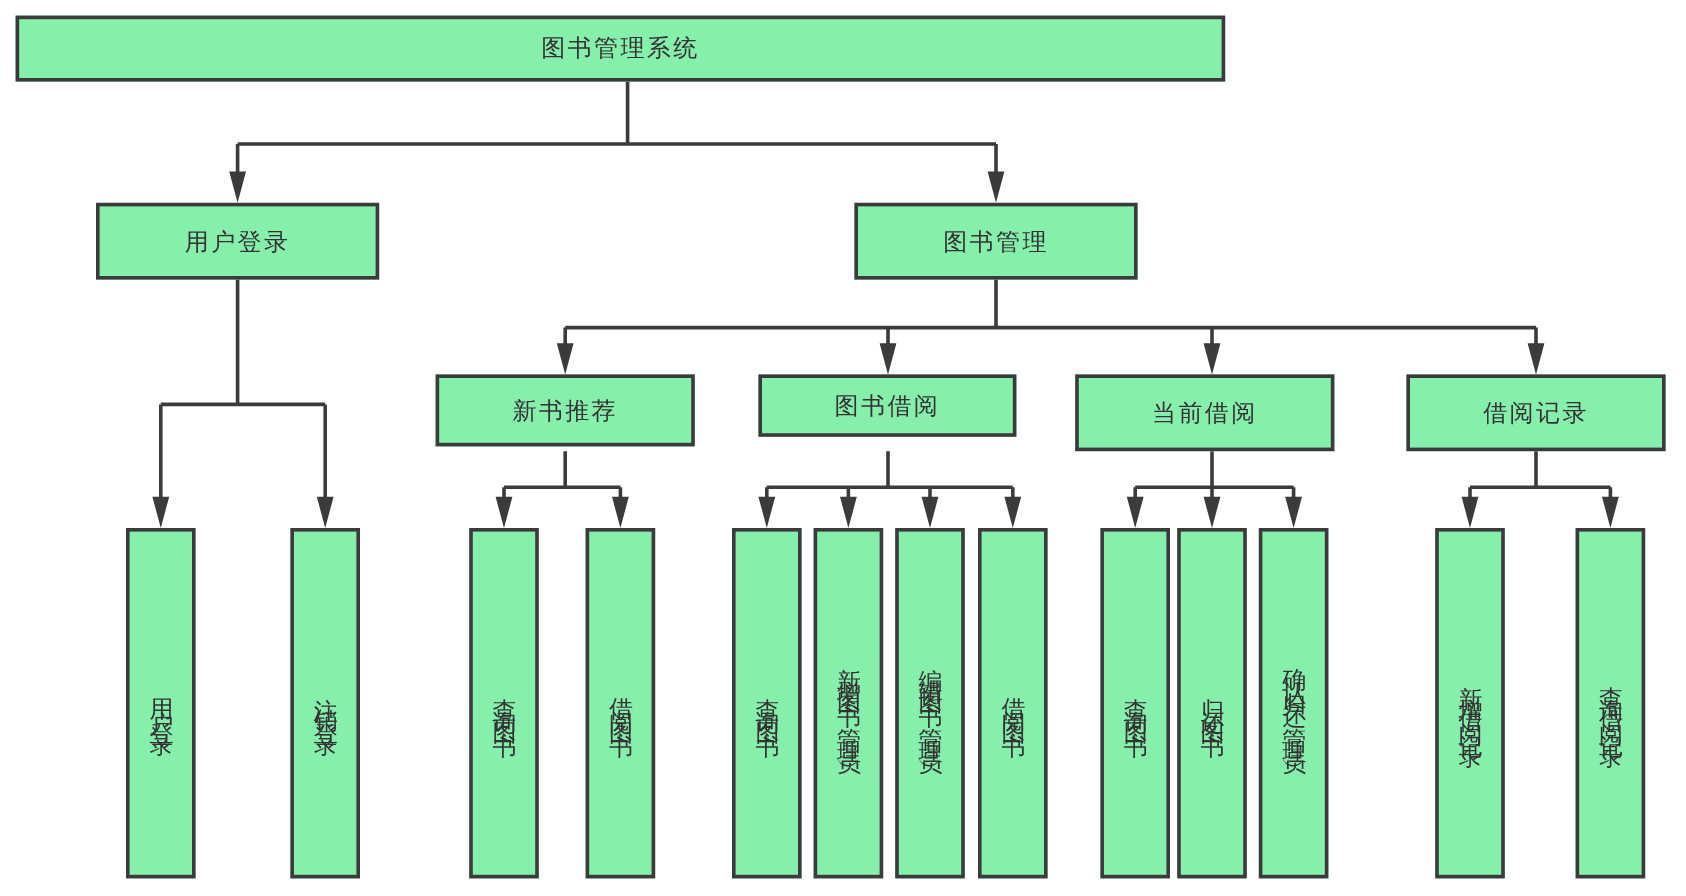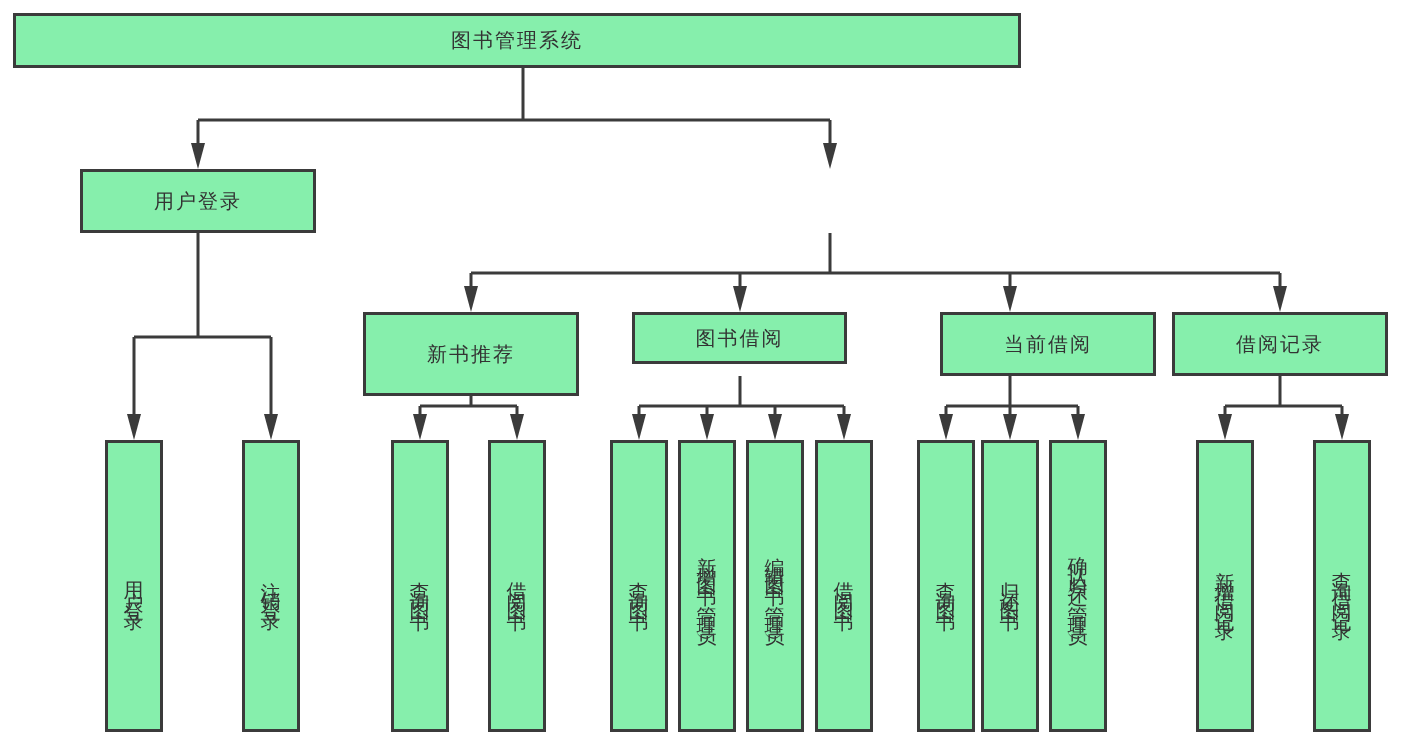--- a/index.html
+++ b/index.html
@@ -76,24 +76,25 @@
       <polygon points="1003,414 1017,414 1010,440"></polygon>
       <polygon points="1071,414 1085,414 1078,440"></polygon>
       <polygon points="1218,414 1232,414 1225,440"></polygon>
       <polygon points="1335,414 1349,414 1342,440"></polygon>
     </g>
   </svg>
 
   <div class="node" style="left:13px;top:13px;width:1008px;height:55px;">图书管理系统</div>
 
   <div class="node" style="left:80px;top:169px;width:236px;height:64px;">用户登录</div>
+  <div class="node" style="left:712px;top:169px;width:236px;height:64px;">图书管理</div>
 
-  <div class="node" style="left:363px;top:312px;width:216px;height:84px;">新书推荐</div>
+  <div class="node" style="left:363px;top:312px;width:216px;height:60px;">新书推荐</div>
   <div class="node" style="left:632px;top:312px;width:215px;height:52px;">图书借阅</div>
-  <div class="node" style="left:940px;top:312px;width:216px;height:64px;">当前借阅</div>
+  <div class="node" style="left:896px;top:312px;width:216px;height:64px;">当前借阅</div>
   <div class="node" style="left:1172px;top:312px;width:216px;height:64px;">借阅记录</div>
 
   <div class="node v" style="left:105px;top:440px;width:58px;height:292px;">用户登录</div>
   <div class="node v" style="left:242px;top:440px;width:58px;height:292px;">注销登录</div>
 
   <div class="node v" style="left:391px;top:440px;width:58px;height:292px;">查询图书</div>
   <div class="node v" style="left:488px;top:440px;width:58px;height:292px;">借阅图书</div>
 
   <div class="node v" style="left:610px;top:440px;width:58px;height:292px;">查询图书</div>
   <div class="node v" style="left:678px;top:440px;width:58px;height:292px;">新增图书（管理员）</div>

